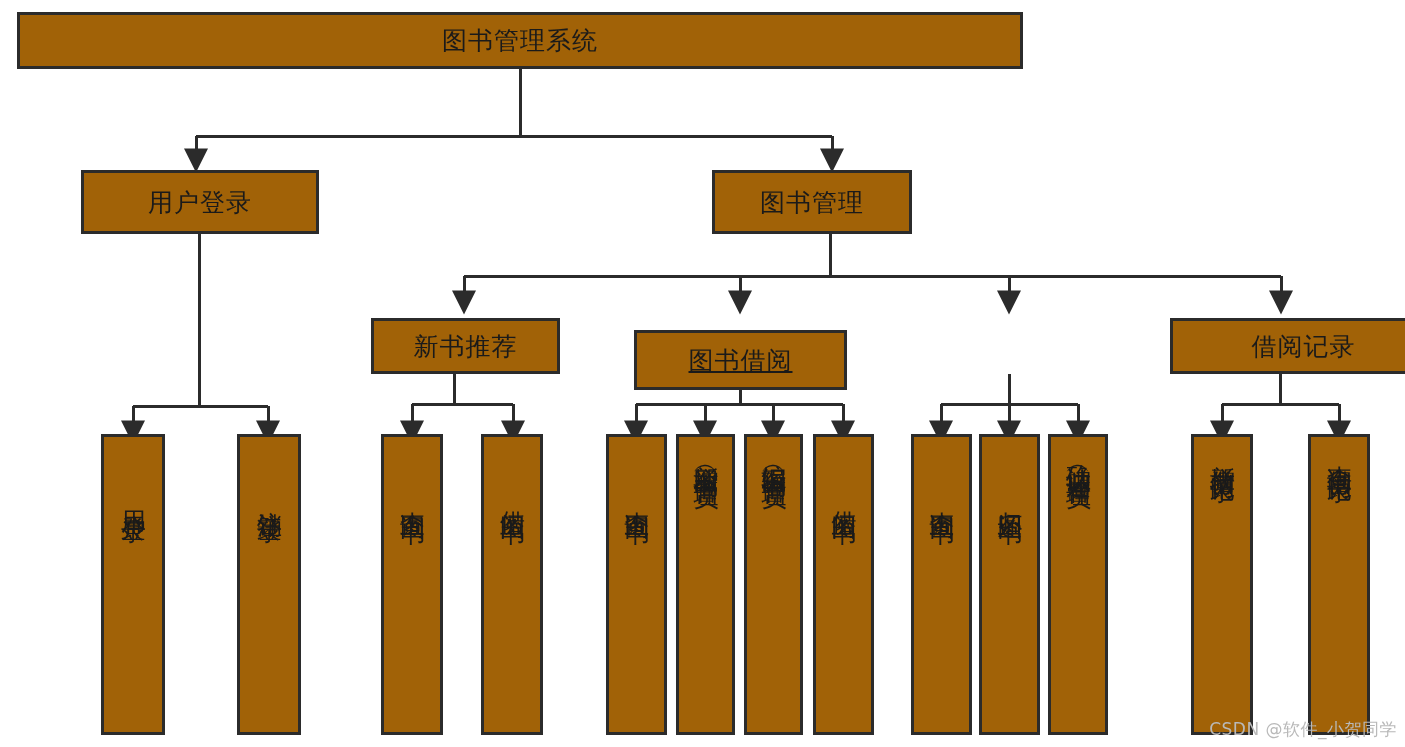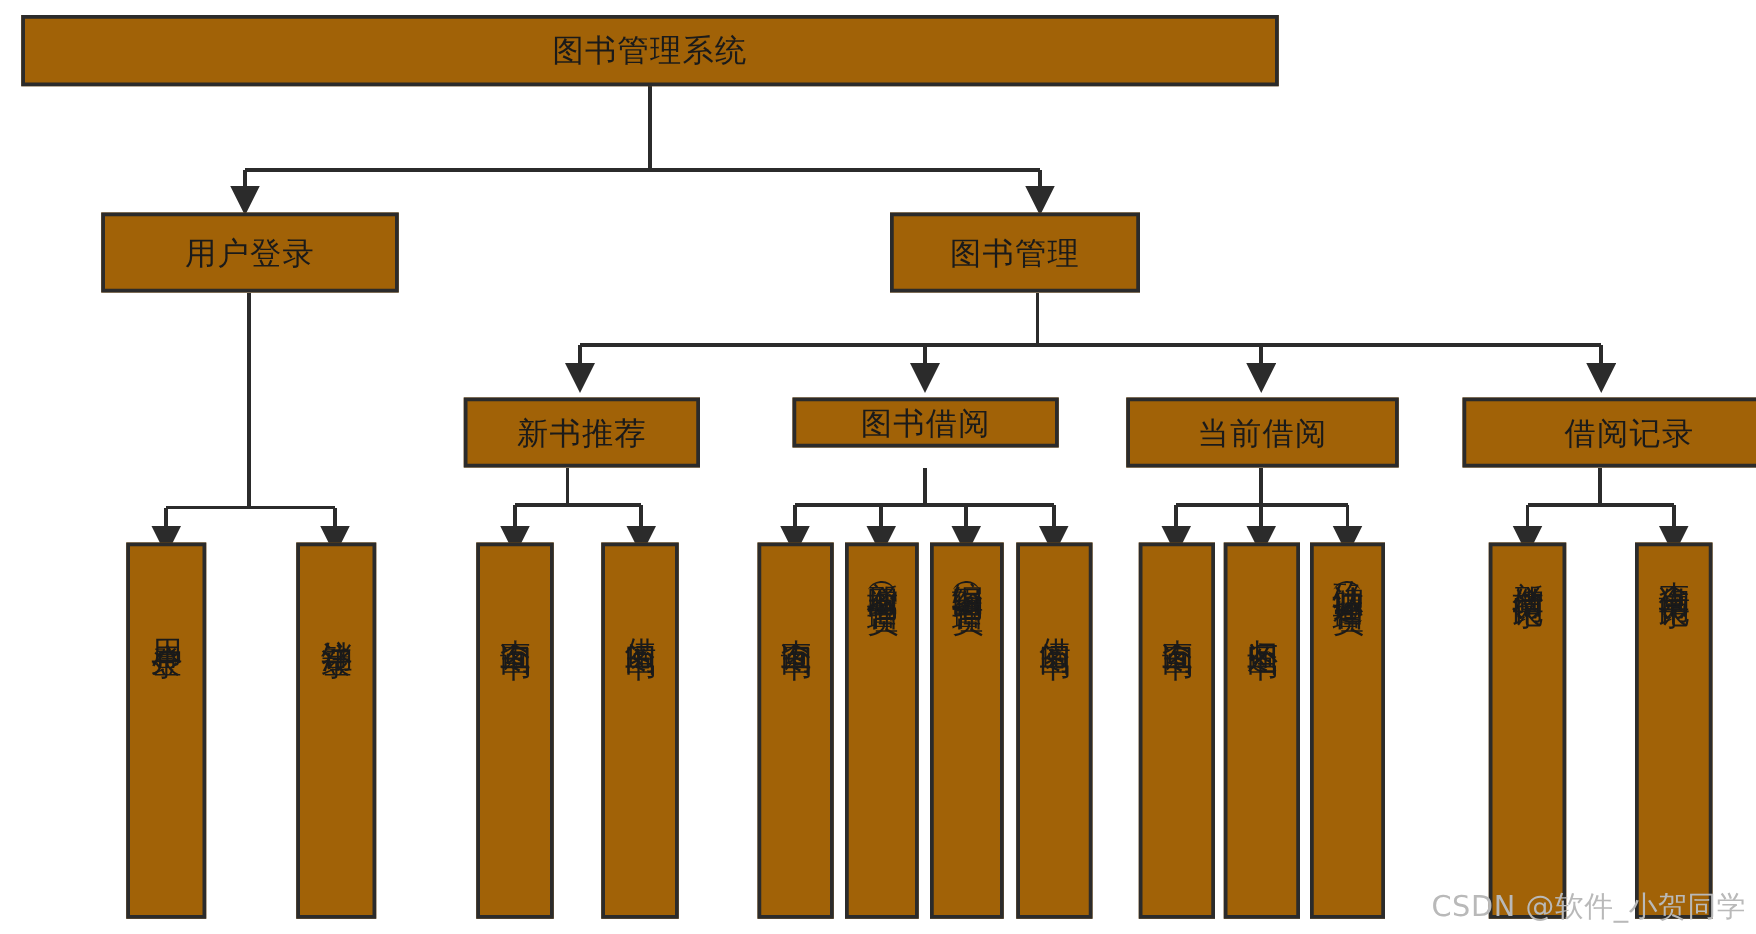--- a/index.html
+++ b/index.html
@@ -44,21 +44,21 @@
     letter-spacing:3px;
     white-space:nowrap;
     margin:0 auto;
   }
   .v-node.mid .lbl{margin-top:46px;}
   .v-node.high .lbl{margin-top:0px;}
 
   .watermark{
     position:absolute;
     right:8px;bottom:6px;
-    font-size:23px;
+    font-size:17px;
     color:#b9b9b9;
     letter-spacing:0.5px;
     white-space:nowrap;
     pointer-events:none;
   }
 </style>
 </head>
 <body>
 
 <div id="canvas">
@@ -120,25 +120,22 @@
   <div class="node h-node" style="left:81px;top:170px;width:238px;height:64px;">
     <span class="lbl">用户登录</span>
   </div>
   <div class="node h-node" style="left:712px;top:170px;width:200px;height:64px;">
     <span class="lbl">图书管理</span>
   </div>
 
   <div class="node h-node" style="left:361px;top:318px;width:189px;height:56px;margin-left:10px;">
     <span class="lbl">新书推荐</span>
   </div>
-  <div class="node h-node" style="left:634px;top:318px;width:213px;height:40px;">
+  <div class="node h-node" style="left:634px;top:330px;width:213px;height:60px;text-decoration:underline;">
     <span class="lbl">图书借阅</span>
-  </div>
-  <div class="node h-node" style="left:901px;top:318px;width:218px;height:56px;">
-    <span class="lbl">当前借阅</span>
   </div>
   <div class="node h-node" style="left:1170px;top:318px;width:267px;height:56px;">
     <span class="lbl">借阅记录</span>
   </div>
 
   <div class="node v-node mid" style="left:101px;top:434px;width:64px;height:301px;">
     <span class="lbl">用户登录</span>
   </div>
   <div class="node v-node mid" style="left:237px;top:434px;width:64px;height:301px;">
     <span class="lbl">注销登录</span>

